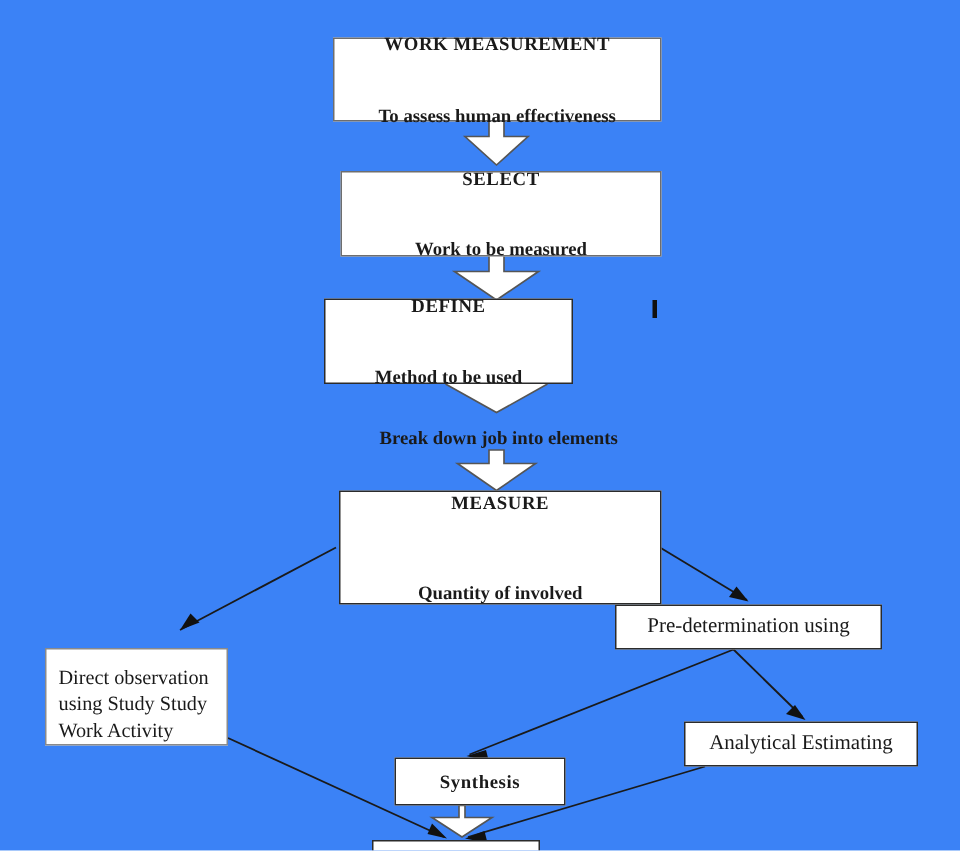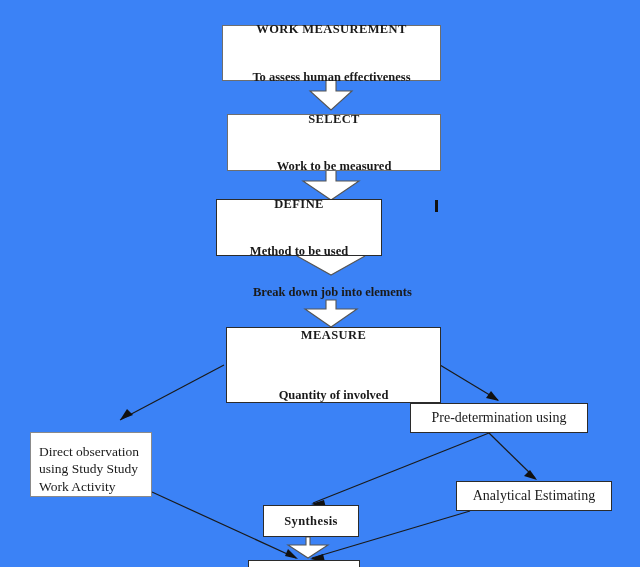--- a/index.html
+++ b/index.html
@@ -180,21 +180,21 @@
   </div>
 
   <div class="node dark" style="left:410px; top:403px; width:178px; height:30px;">
     <div class="plainline">Pre-determination using</div>
   </div>
 
   <div class="node dark" style="left:456px; top:481px; width:156px; height:30px;">
     <div class="plainline">Analytical Estimating</div>
   </div>
 
-  <div class="node dark" style="left:263px; top:505px; width:96px; height:32px;">
+  <div class="node dark" style="left:263px; top:505px; width:114px; height:32px;">
     <div class="ttl">Synthesis</div>
   </div>
 
   <div class="node dark" style="left:248px; top:560px; width:112px; height:30px;">
     <div class="ttl"></div>
   </div>
 
 </div>
 
 </body></html>

